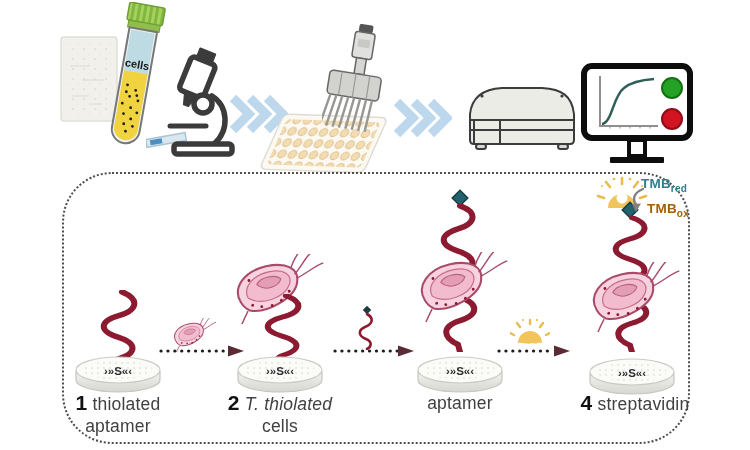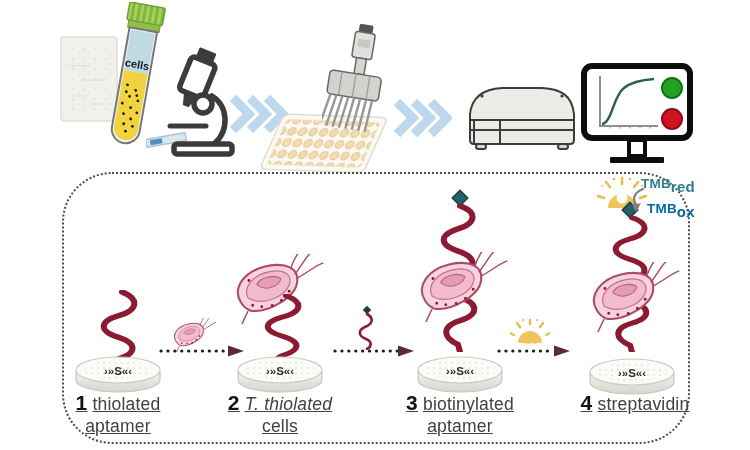--- a/index.html
+++ b/index.html
@@ -3,27 +3,27 @@
 <meta charset="utf-8">
 <style>
   html,body{margin:0;padding:0;background:#fff;}
   .canvas{position:relative;width:750px;height:450px;background:#ffffff;overflow:hidden;
           font-family:"Liberation Sans",sans-serif;}
   .abs{position:absolute;}
   svg text{font-family:"Liberation Sans",sans-serif;}
   .assay-box{position:absolute;left:62px;top:172px;width:628px;height:272px;
              border:2.5px dotted #4e4e4e;border-radius:50px;box-sizing:border-box;}
   .step-label{position:absolute;text-align:center;font-size:17.5px;color:#414141;
-              line-height:22px;letter-spacing:.2px;width:160px;text-decoration:underline;}
+              line-height:22px;letter-spacing:.2px;width:160px;}
   .step-num{font-weight:700;font-size:21px;color:#121212;margin-right:5px;}
   .it{font-style:italic;}
   .tmb{position:absolute;font-weight:700;font-size:13.5px;letter-spacing:.2px;}
-  .tmb sub{font-size:15px;}
+  .tmb sub{font-size:10px;}
   .tmb-red{color:#2E7E8C;}
-  .tmb-ox{color:#0369a1;}
+  .tmb-ox{color:#a16207;}
 </style>
 </head>
 <body>
 
 <div class="canvas">
 
   <svg width="0" height="0" style="position:absolute" aria-hidden="true">
     <defs>
       <linearGradient id="discG" x1="0" y1="0" x2="0" y2="1">
         <stop offset="0" stop-color="#f2f2ef"></stop>
@@ -279,21 +279,20 @@
       </g>
     </g>
   </svg>
   <svg class="abs" style="left:414px;top:346px" width="92" height="50" viewBox="0 0 92 50">
     <path d="M4 25 L4 34 A42 12 0 0 0 88 34 L88 25" fill="url(#discG)" stroke="#c6c6c0" stroke-width="1.2"></path>
     <ellipse cx="46" cy="24" rx="42" ry="13" fill="#fbfbf8" stroke="#cbcbc5" stroke-width="1.2"></ellipse>
     <ellipse cx="46" cy="24" rx="35" ry="9.5" fill="url(#discD)"></ellipse>
     <text x="46" y="28.5" text-anchor="middle" font-size="11.5" font-weight="bold" fill="#2e2e2e">›»S«‹</text>
   </svg>
   <div class="step-label abs" style="left:380px;top:392px">
-    <div><span class="step-num">3</span><span>biotinylated</span></div>
     <div>aptamer</div>
   </div>
 
   <svg class="abs" style="left:496px;top:344px" width="76" height="14" viewBox="0 0 76 14">
     <line x1="3" y1="7" x2="58" y2="7" stroke="#1e1e1e" stroke-width="3.2" stroke-linecap="round" stroke-dasharray="0.1 6.8"></line>
     <polygon points="58,1.5 74,7 58,12.5" fill="#5A2B33"></polygon>
   </svg>
   <svg class="abs" style="left:510px;top:318px" width="40" height="32" viewBox="0 0 40 32">
     <path d="M8 25 A12 12 0 0 1 32 25 C 29 23, 26 27, 22 25 C 18 27, 12 24, 8 25 Z" fill="#F1C55C"></path>
     <g stroke="#E9BC4C" stroke-width="2.4" stroke-linecap="round">

